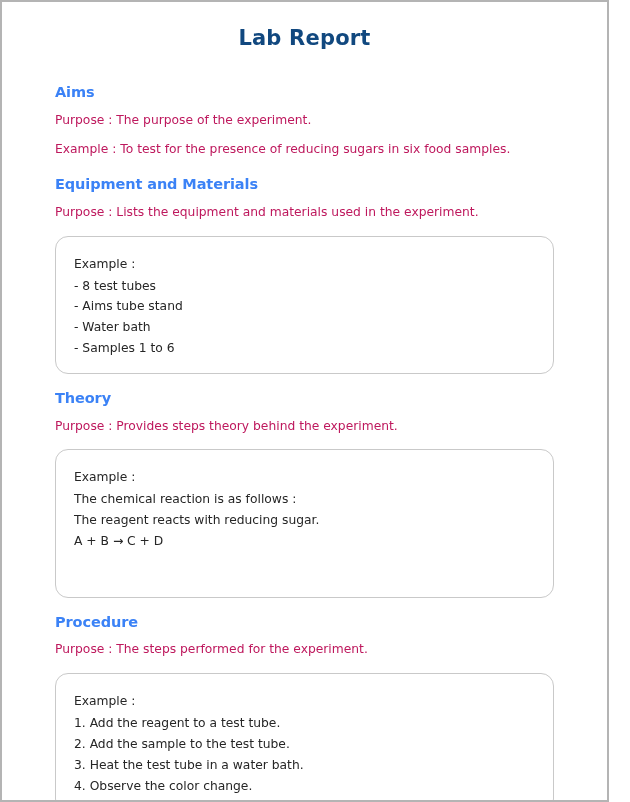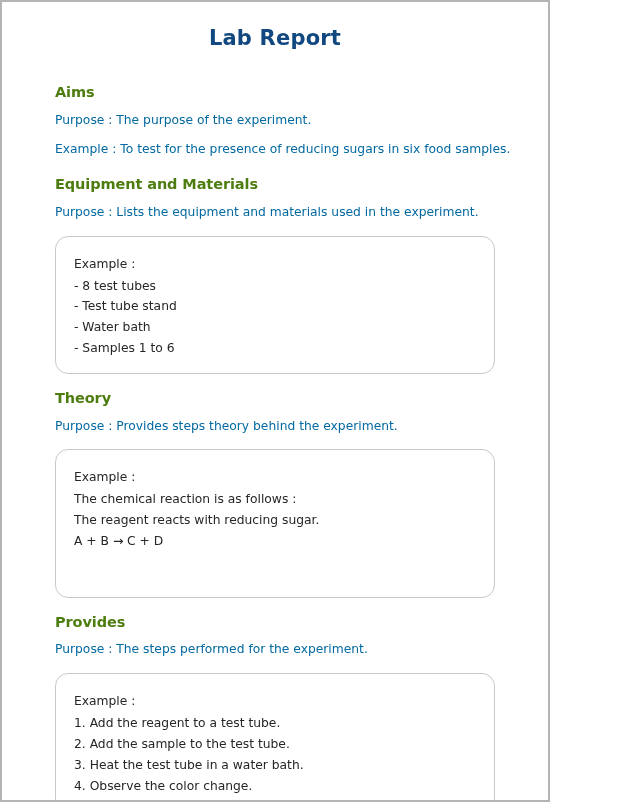--- a/index.html
+++ b/index.html
@@ -9,21 +9,21 @@
     background: #ffffff;
   }
 
   body {
     font-family: "DejaVu Sans", sans-serif;
     -webkit-font-smoothing: antialiased;
   }
 
   .page {
     position: relative;
-    width: 550px;
+    width: 609px;
     height: 802px;
     box-sizing: border-box;
     background: #ffffff;
     border: 2px solid #b4b4b4;
     overflow: hidden;
   }
 
   .page-inner {
     padding: 18px 53px 0 53px;
   }
@@ -43,31 +43,31 @@
 
   
   .section {
     margin-top: 16px;
   }
   .section:first-of-type {
     margin-top: 33px;
   }
 
   .section-heading {
-    color: #4d7c0f;
+    color: #3b82f6;
     font-family: "DejaVu Sans", sans-serif;
     font-weight: bold;
     font-size: 14.5px;
     letter-spacing: -0.1px;
     margin: 0 0 9px 0;
     line-height: 1.2;
   }
 
   .purpose-line {
-    color: #0369a1;
+    color: #be185d;
     font-size: 12.3px;
     line-height: 1.62;
     margin: 0;
     white-space: nowrap;
   }
 
   .aims-lines .purpose-line + .purpose-line {
     margin-top: 10px;
   }
 
@@ -112,39 +112,39 @@
         <p class="purpose-line">Example : To test for the presence of reducing sugars in six food samples.</p>
       </div>
     </div>
 
     <div class="section">
       <h2 class="section-heading">Equipment and Materials</h2>
       <p class="purpose-line">Purpose : Lists the equipment and materials used in the experiment.</p>
       <div class="example-box">
         <p class="example-line label">Example :</p>
         <p class="example-line">- 8 test tubes</p>
-        <p class="example-line">- Test tube stand</p>
+        <p class="example-line">- Aims tube stand</p>
         <p class="example-line">- Water bath</p>
         <p class="example-line">- Samples 1 to 6</p>
       </div>
     </div>
 
     <div class="section">
       <h2 class="section-heading">Theory</h2>
       <p class="purpose-line">Purpose : Provides steps theory behind the experiment.</p>
       <div class="example-box tall">
         <p class="example-line label">Example :</p>
         <p class="example-line">The chemical reaction is as follows :</p>
         <p class="example-line">The reagent reacts with reducing sugar.</p>
         <p class="example-line">A + B → C + D</p>
       </div>
     </div>
 
     <div class="section">
-      <h2 class="section-heading">Provides</h2>
+      <h2 class="section-heading">Procedure</h2>
       <p class="purpose-line">Purpose : The steps performed for the experiment.</p>
       <div class="example-box">
         <p class="example-line label">Example :</p>
         <p class="example-line">1. Add the reagent to a test tube.</p>
         <p class="example-line">2. Add the sample to the test tube.</p>
         <p class="example-line">3. Heat the test tube in a water bath.</p>
         <p class="example-line">4. Observe the color change.</p>
       </div>
     </div>
 

